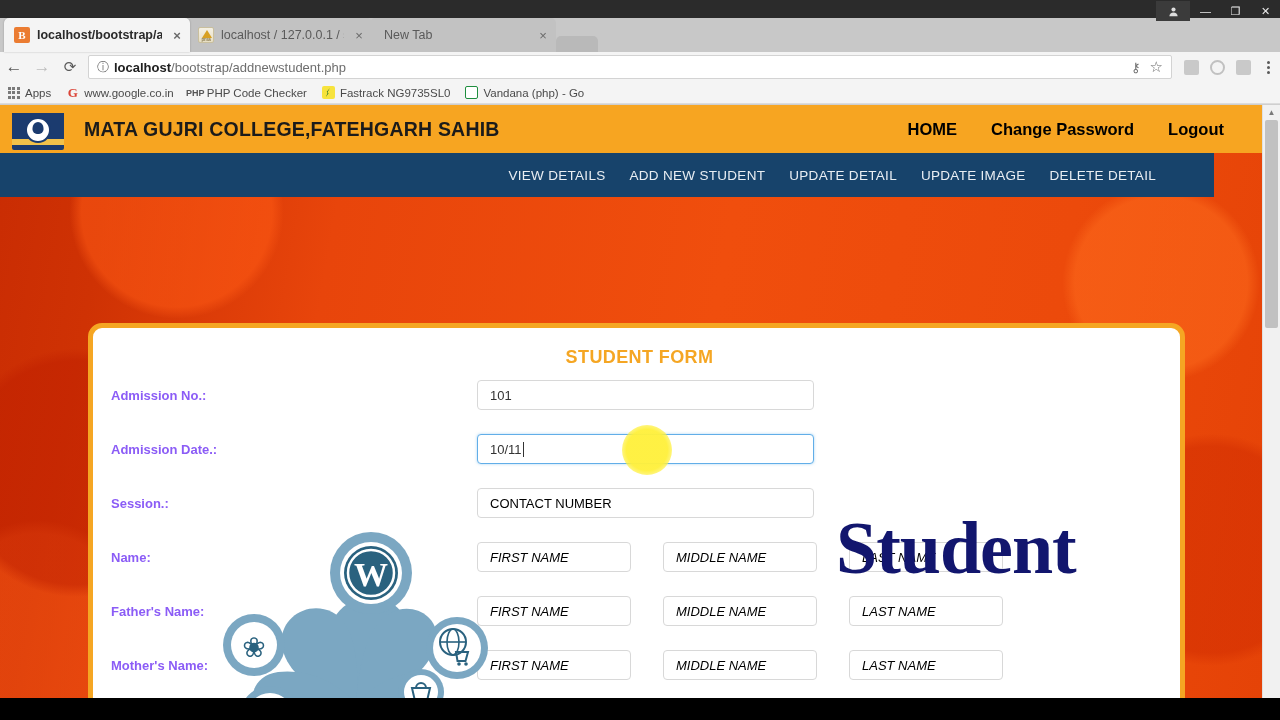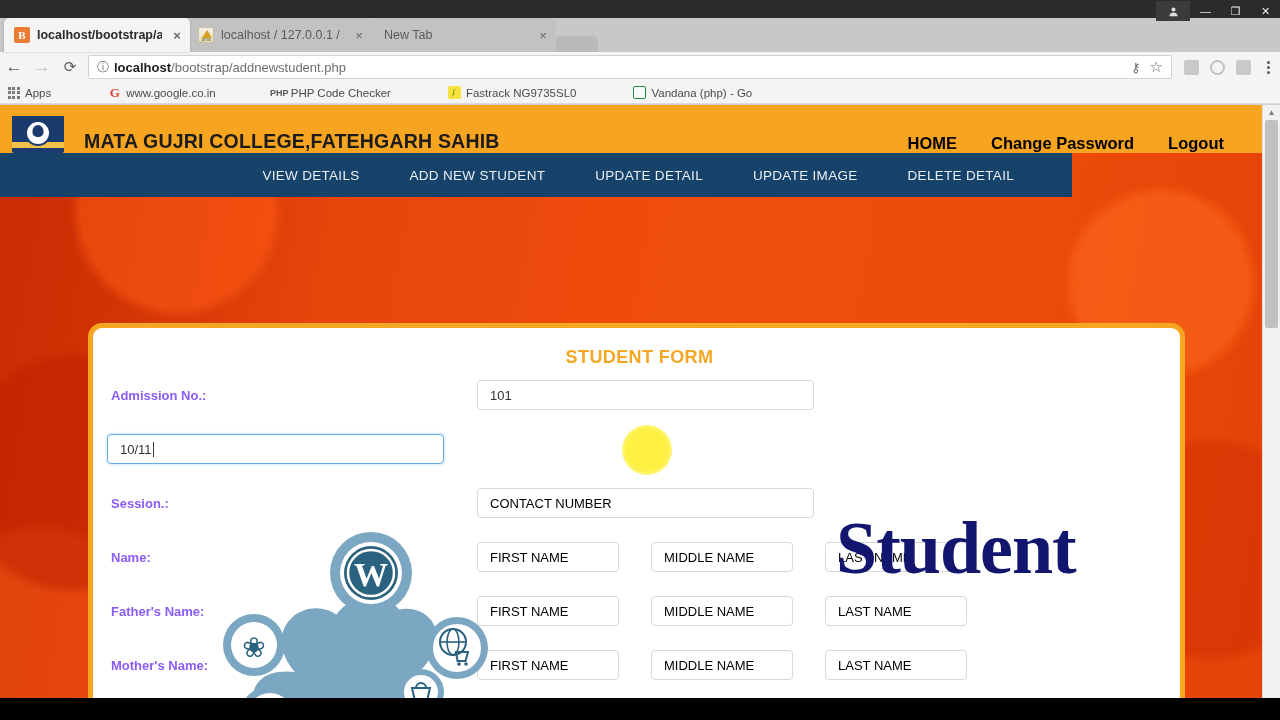--- a/index.html
+++ b/index.html
@@ -59,21 +59,21 @@
   .omni-right { margin-left: auto; display: flex; align-items: center; gap: 9px; padding-right: 2px;}
   .omni-ic { color: #6b6b6b; font-size: 13px; }
   .tb-ext { width: 26px; flex:0 0 26px; display:flex; align-items:center; justify-content:center; }
   .ext-sq { width: 15px; height: 15px; background: #c9c9c9; border-radius: 2px; }
   .ext-circ { width: 15px; height: 15px; border: 2px solid #c1c1c1; border-radius: 50%; }
   .kebab { width: 24px; flex:0 0 24px; display:flex; flex-direction:column; align-items:center; justify-content:center; gap:2px;}
   .kebab i { width: 3px; height: 3px; background: #5a5a5a; border-radius: 50%; display:block;}
 
   
   .bookmarks { position: absolute; left: 0; top: 82px; width: 1280px; height: 22px; background: #f4f4f4;
-     display: flex; align-items: center; border-bottom: 1px solid #dcdcdc; padding-left: 6px; gap: 42px;}
+     display: flex; align-items: center; border-bottom: 1px solid #dcdcdc; padding-left: 6px;}
   .bm { display: flex; align-items: center; font-size: 11.5px; color: #4a4a4a; margin-right: 14px; white-space: nowrap;}
   .bm-ic { width: 15px; flex: 0 0 15px; margin-right: 4px; display:flex; align-items:center; justify-content:center; font-size:11px;}
   .grid9 { display: grid; grid-template-columns: repeat(3,3px); grid-template-rows: repeat(3,3px); gap: 1.5px; }
   .grid9 i { background: #7a7a7a; display:block; width:3px; height:3px;}
   .g-red { color: #db4437; font-weight: 700; font-family:"Liberation Serif",serif; font-size:13px;}
   .php-ic { font-size: 9px; color: #555; font-weight: 700;}
   .fast-ic { width: 13px; height: 13px; background: #f7e33d; border-radius: 2px; position:relative;}
   .fast-ic::after{content:"";position:absolute;left:4px;top:2px;width:4px;height:9px;background:#1a6b2a;
       clip-path: polygon(100% 0,30% 55%,70% 55%,0 100%,55% 45%,20% 45%);}
   .sheet-ic { width: 13px; height: 13px; background: #fff; border: 1.5px solid #1e8e3e; border-radius: 2px;}
@@ -86,50 +86,50 @@
        radial-gradient(circle at 14% 18%, rgba(255,90,20,.55) 0 8%, transparent 9%),
        radial-gradient(circle at 6% 62%, rgba(190,30,0,.5) 0 9%, transparent 10%),
        radial-gradient(circle at 92% 30%, rgba(255,110,30,.5) 0 7%, transparent 8%),
        radial-gradient(circle at 96% 75%, rgba(205,40,0,.45) 0 8%, transparent 9%),
        radial-gradient(circle at 3% 88%, rgba(255,95,25,.4) 0 7%, transparent 8%),
        linear-gradient(100deg, #c92c03 0%, #cf3204 9%, #e8450b 26%, #f04e0d 55%, #ec4a0b 80%, #e54307 100%);
   }
 
   
   .site-header { position: absolute; left: 0; top: 0; width: 1262px; height: 48px; background: #f7a521;
-     display: flex; align-items: flex-end; }
+     display: flex; align-items: center; }
   .logo { width: 52px; height: 42px; margin-left: 12px; flex: 0 0 52px; position: relative;
      background: linear-gradient(#f7a521 0 12%, #1b3b6f 12% 74%, #f2c14a 74% 88%, #1b3b6f 88% 100%);
      border-radius: 2px; overflow:hidden;}
   .logo::before { content:""; position:absolute; left:50%; top:9px; transform:translateX(-50%);
      width:22px; height:22px; border-radius:50%; background:#fff; border:2px solid #1b3b6f;}
   .logo::after { content:""; position:absolute; left:50%; top:14px; transform:translateX(-50%);
      width:11px; height:12px; background:#1b3b6f; border-radius: 50% 50% 40% 40%;}
   .site-title { font-size: 19.5px; font-weight: 700; color: #1b1b1b; margin-left: 20px; letter-spacing: .2px;}
   .site-nav { margin-left: auto; display: flex; align-items: center; gap: 34px; padding-right: 38px; }
   .site-nav a { font-size: 16.5px; font-weight: 700; color: #000000; text-decoration: none; white-space: nowrap;}
 
   
-  .subnav { position: absolute; left: 0; top: 48px; width: 1072px; height: 44px; background: #17436b;
-     display: flex; align-items: center; justify-content: flex-end; gap: 50px; padding-right: 58px;}
+  .subnav { position: absolute; left: 0; top: 48px; width: 1214px; height: 44px; background: #17436b;
+     display: flex; align-items: center; justify-content: flex-end; gap: 24px; padding-right: 58px;}
   .subnav a { font-size: 13.5px; color: #e9eef3; text-decoration: none; letter-spacing: .3px; white-space: nowrap;}
 
   
   .card { position: absolute; left: 88px; top: 218px; width: 1097px; height: 480px;
      background: #fff; border: 5px solid #f5a623; border-radius: 14px; overflow: hidden; }
   .card-inner { position: absolute; inset: 0; padding: 10px 28px 0 14px;}
   .form-title { text-align: center; font-size: 18px; font-weight: 700; color: #f5a623; letter-spacing: .4px;
       margin: 9px 0 0 0; padding-left: 20px;}
   .frow { display: flex; align-items: center; height: 54px; }
   .flabel { width: 370px; flex: 0 0 370px; font-size: 13px; font-weight: 700; color: #8b5cf6; padding-left: 4px;}
   .finputs { display: flex; gap: 32px; flex: 1 1 auto;}
   .fi { height: 30px; border: 1px solid #d8d8d8; border-radius: 4px; background: #fff;
       display: flex; align-items: center; padding: 0 12px; font-size: 13px; color: #000000; }
   .fi.wide { width: 337px; }
-  .fi.third { width: 142px; }
+  .fi.third { width: 154px; font-style: italic; }
   .fi.filled { color: #333; }
   .fi.focused { border: 1px solid #62aee8; box-shadow: 0 0 3px rgba(98,174,232,.55); }
   .caret { display:inline-block; width:1px; height:15px; background:#333; margin-left:1px;
       vertical-align: middle; }
 
   
   .php-graphic { position: absolute; left: 208px; top: 415px; width: 300px; height: 245px; }
 
   
   .overlay-title { position: absolute; left: 836px; top: 408px; width: 420px;
@@ -285,20 +285,21 @@
           <div class="form-title">STUDENT FORM</div>
 
           <div class="frow">
             <div class="flabel">Admission No.:</div>
             <div class="finputs">
               <div class="fi wide filled">101</div>
             </div>
           </div>
 
           <div class="frow">
+            <div class="flabel">Admission Date.:</div>
             <div class="finputs">
               <div class="fi wide filled focused">
                   <span>10/11</span>
                   <span class="caret"></span>
                 </div>
             </div>
           </div>
 
           <div class="frow">
             <div class="flabel">Session.:</div>

